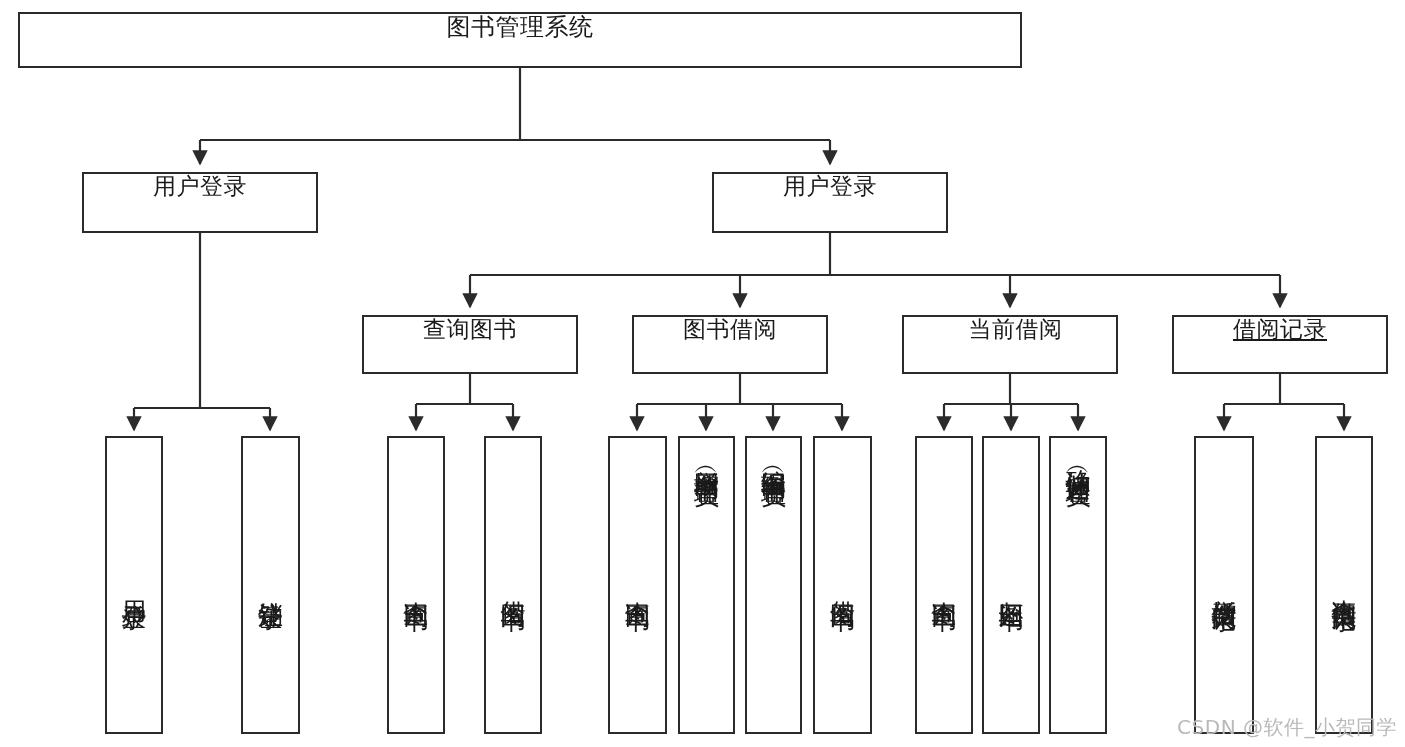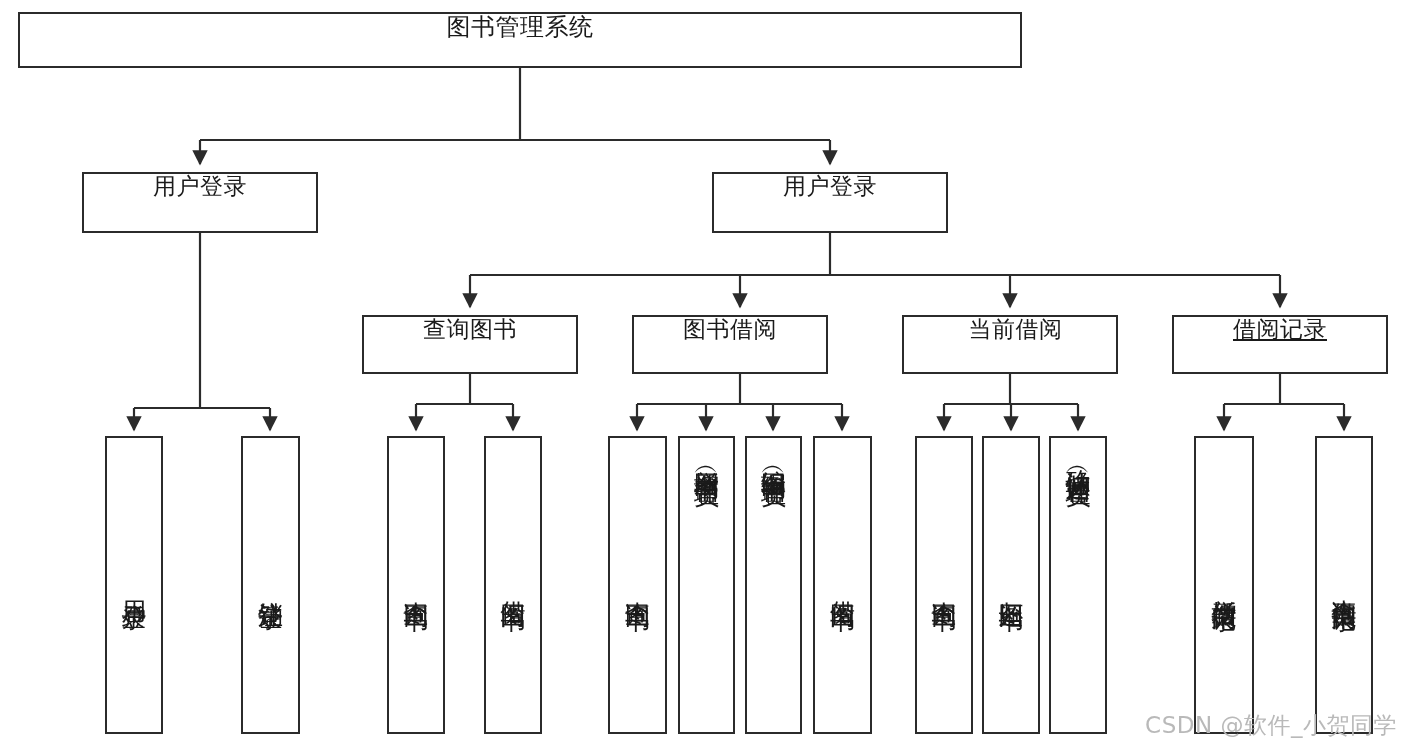--- a/index.html
+++ b/index.html
@@ -62,21 +62,21 @@
     white-space: nowrap;
   }
   .node.vert.centered {
     align-items: center;
     padding-top: 0;
   }
   .watermark {
     position: absolute;
     right: 8px;
     bottom: 6px;
-    font-size: 23px;
+    font-size: 20px;
     color: #b9b9b9;
     letter-spacing: 0.5px;
     white-space: nowrap;
     font-family: "DejaVu Sans", "Liberation Sans", sans-serif;
   }
 </style>
 </head>
 <body>
 
 <div id="canvas">

